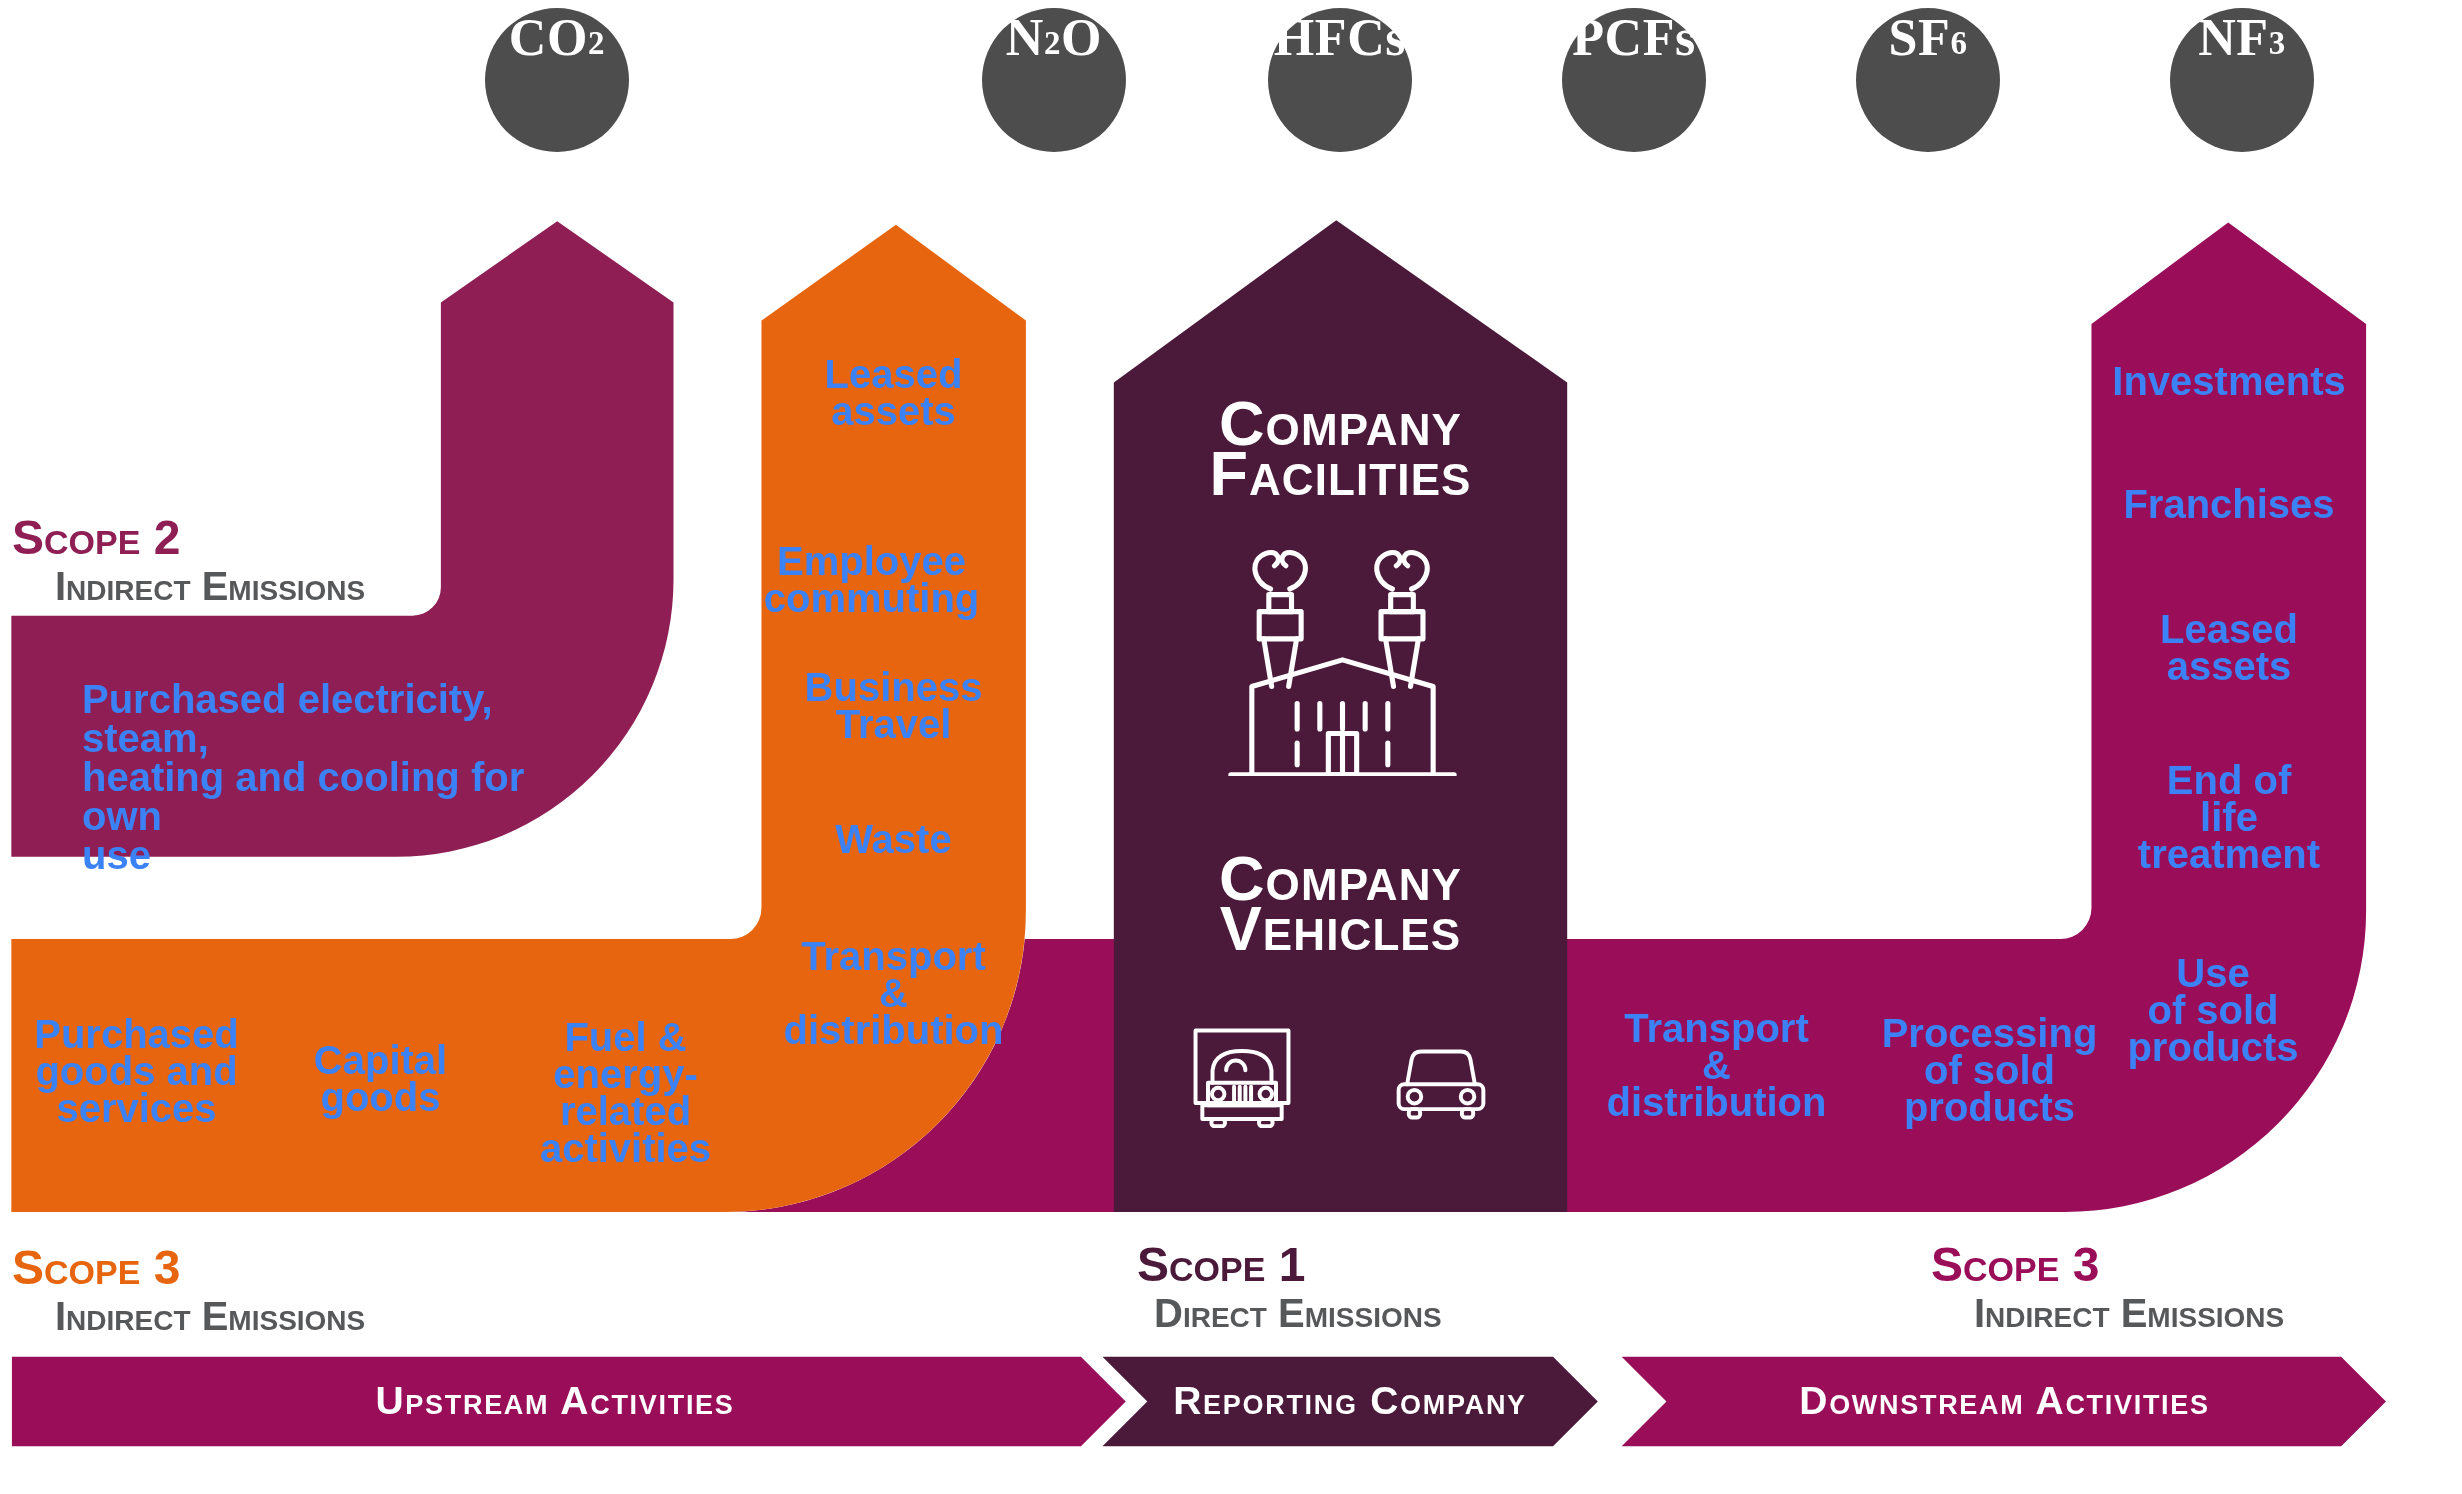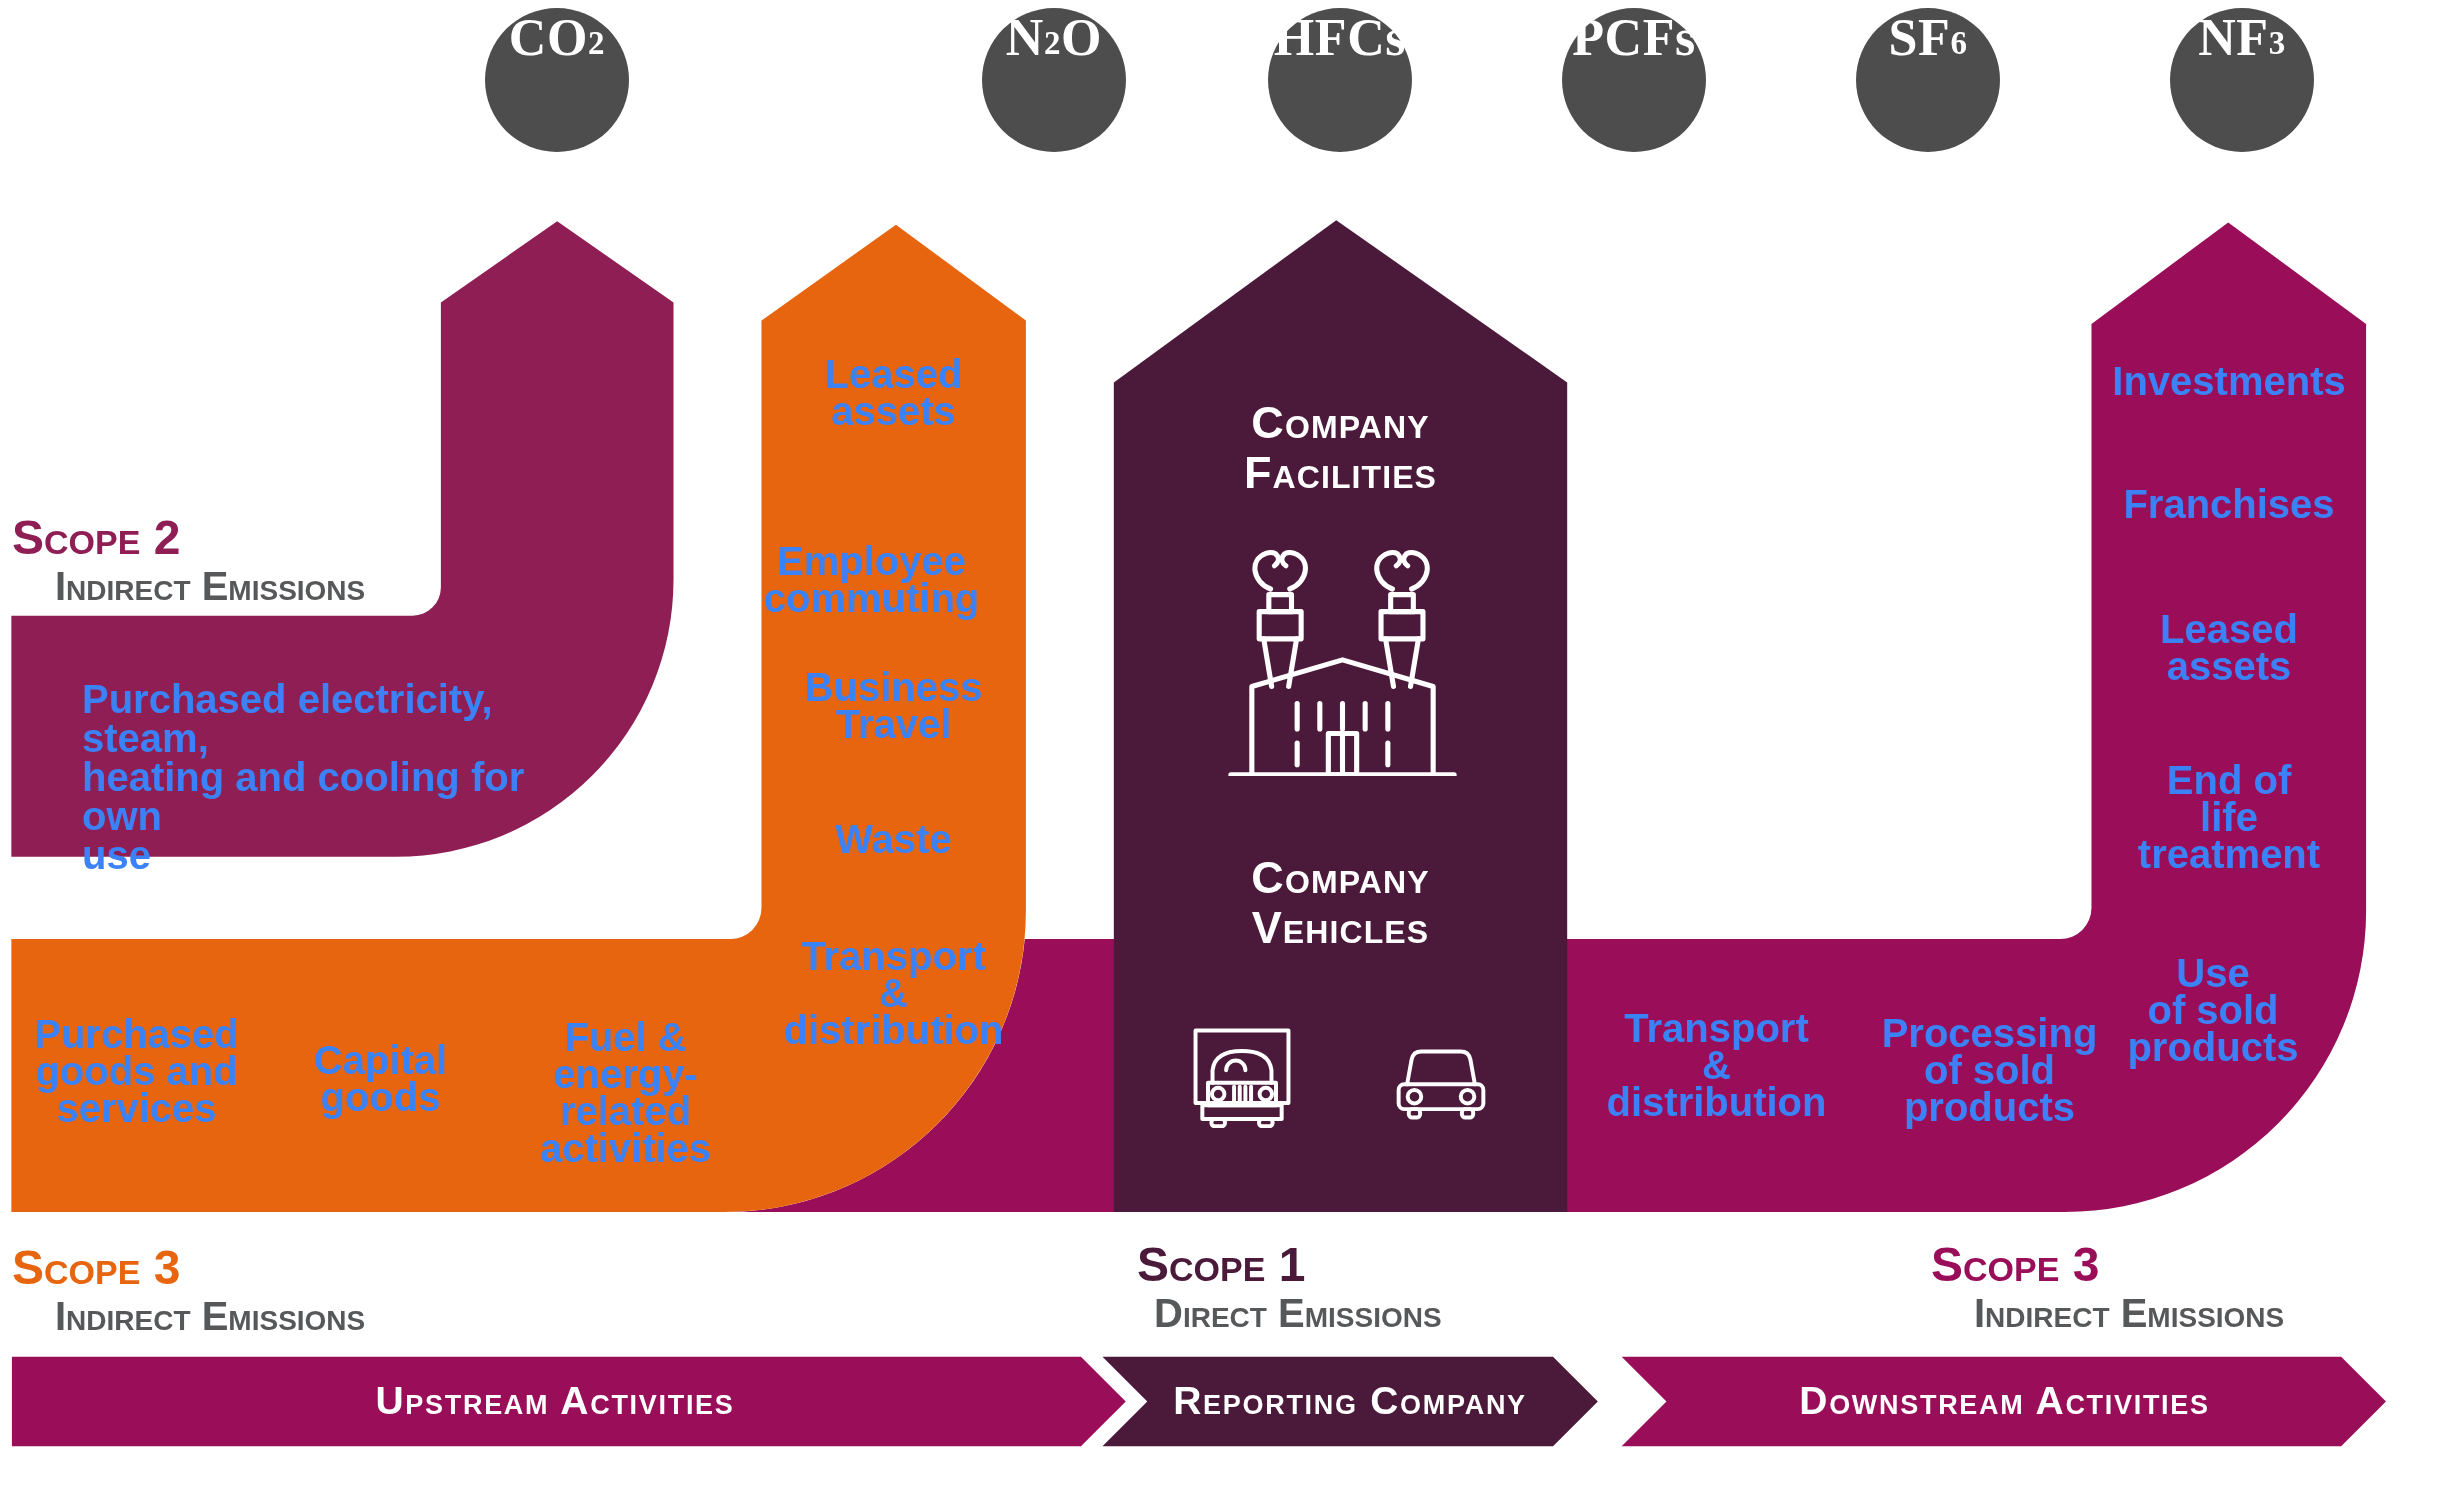--- a/index.html
+++ b/index.html
@@ -11,21 +11,21 @@
   .f-magenta{fill:var(--magenta);}
   .f-plum{fill:var(--plum);}
   .chip{position:absolute;top:8px;width:144px;height:144px;border-radius:50%;
         background:var(--gray_circle);color:#fff;font-weight:bold;font-size:52px;
         display:flex;align-items:flex-start;justify-content:center;letter-spacing:0.6px;font-family:Liberation Serif, serif;}
   .chip sub{font-size:33px;position:relative;top:17px;}
   .wl{position:absolute;color:#3b82f6;font-weight:bold;text-align:center;
       white-space:pre-line;font-size:40px;line-height:37px;}
   .wl.left{text-align:left;line-height:39px;margin-left:28px;}
   .head{position:absolute;color:#fff;font-weight:bold;text-align:center;white-space:pre-line;
-        font-variant:small-caps;font-size:45px;line-height:50px;letter-spacing:1.1px;}
+        font-variant:small-caps;font-size:63px;line-height:50px;letter-spacing:1.1px;}
   .scopelab{position:absolute;font-weight:bold;font-variant:small-caps;}
   .scopelab .s-name{font-size:48px;line-height:52px;}
   .scopelab .s-type{font-size:40px;line-height:44px;color:var(--gray_text);margin-left:43px;}
   .c-maroon{color:var(--maroon);} .c-orange{color:var(--orange);}
   .c-magenta{color:var(--magenta);} .c-plum{color:var(--plum);margin-left:26px;}
   .banner-text{position:absolute;top:1374px;color:#fff;font-weight:bold;font-variant:small-caps;
                font-size:39px;line-height:54px;height:54px;text-align:center;letter-spacing:1.7px;}
   .icon{position:absolute;}
   .icon *{stroke:#fff;stroke-width:9;fill:none;stroke-linecap:round;stroke-linejoin:round;}
   .icon.thin *{stroke-width:7;}

